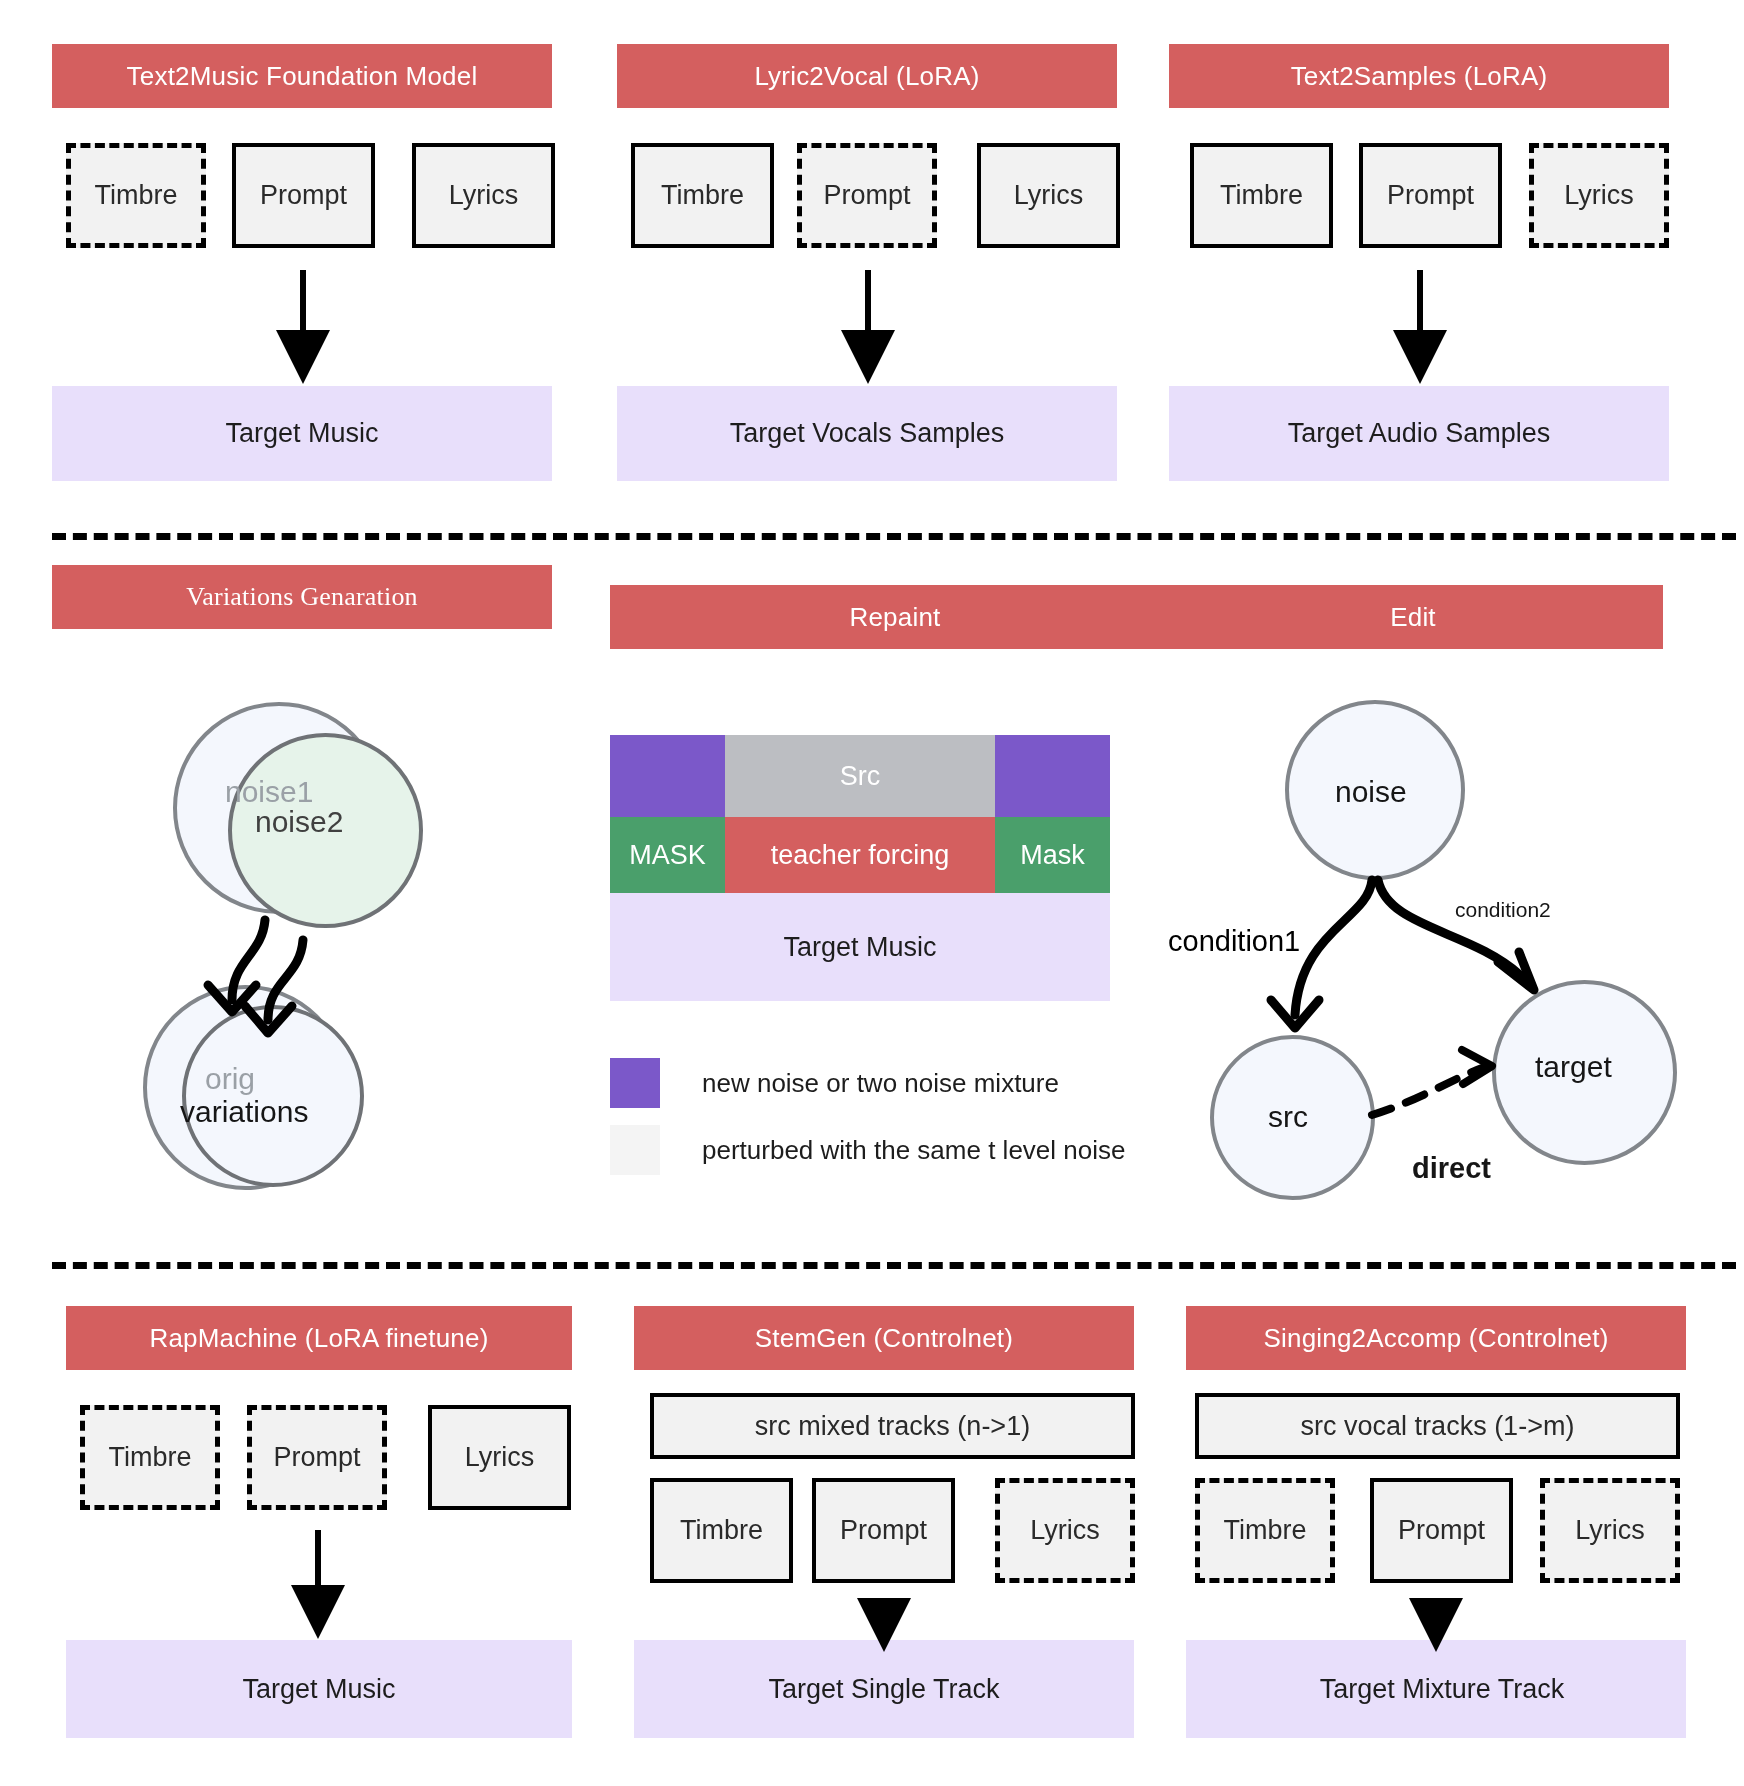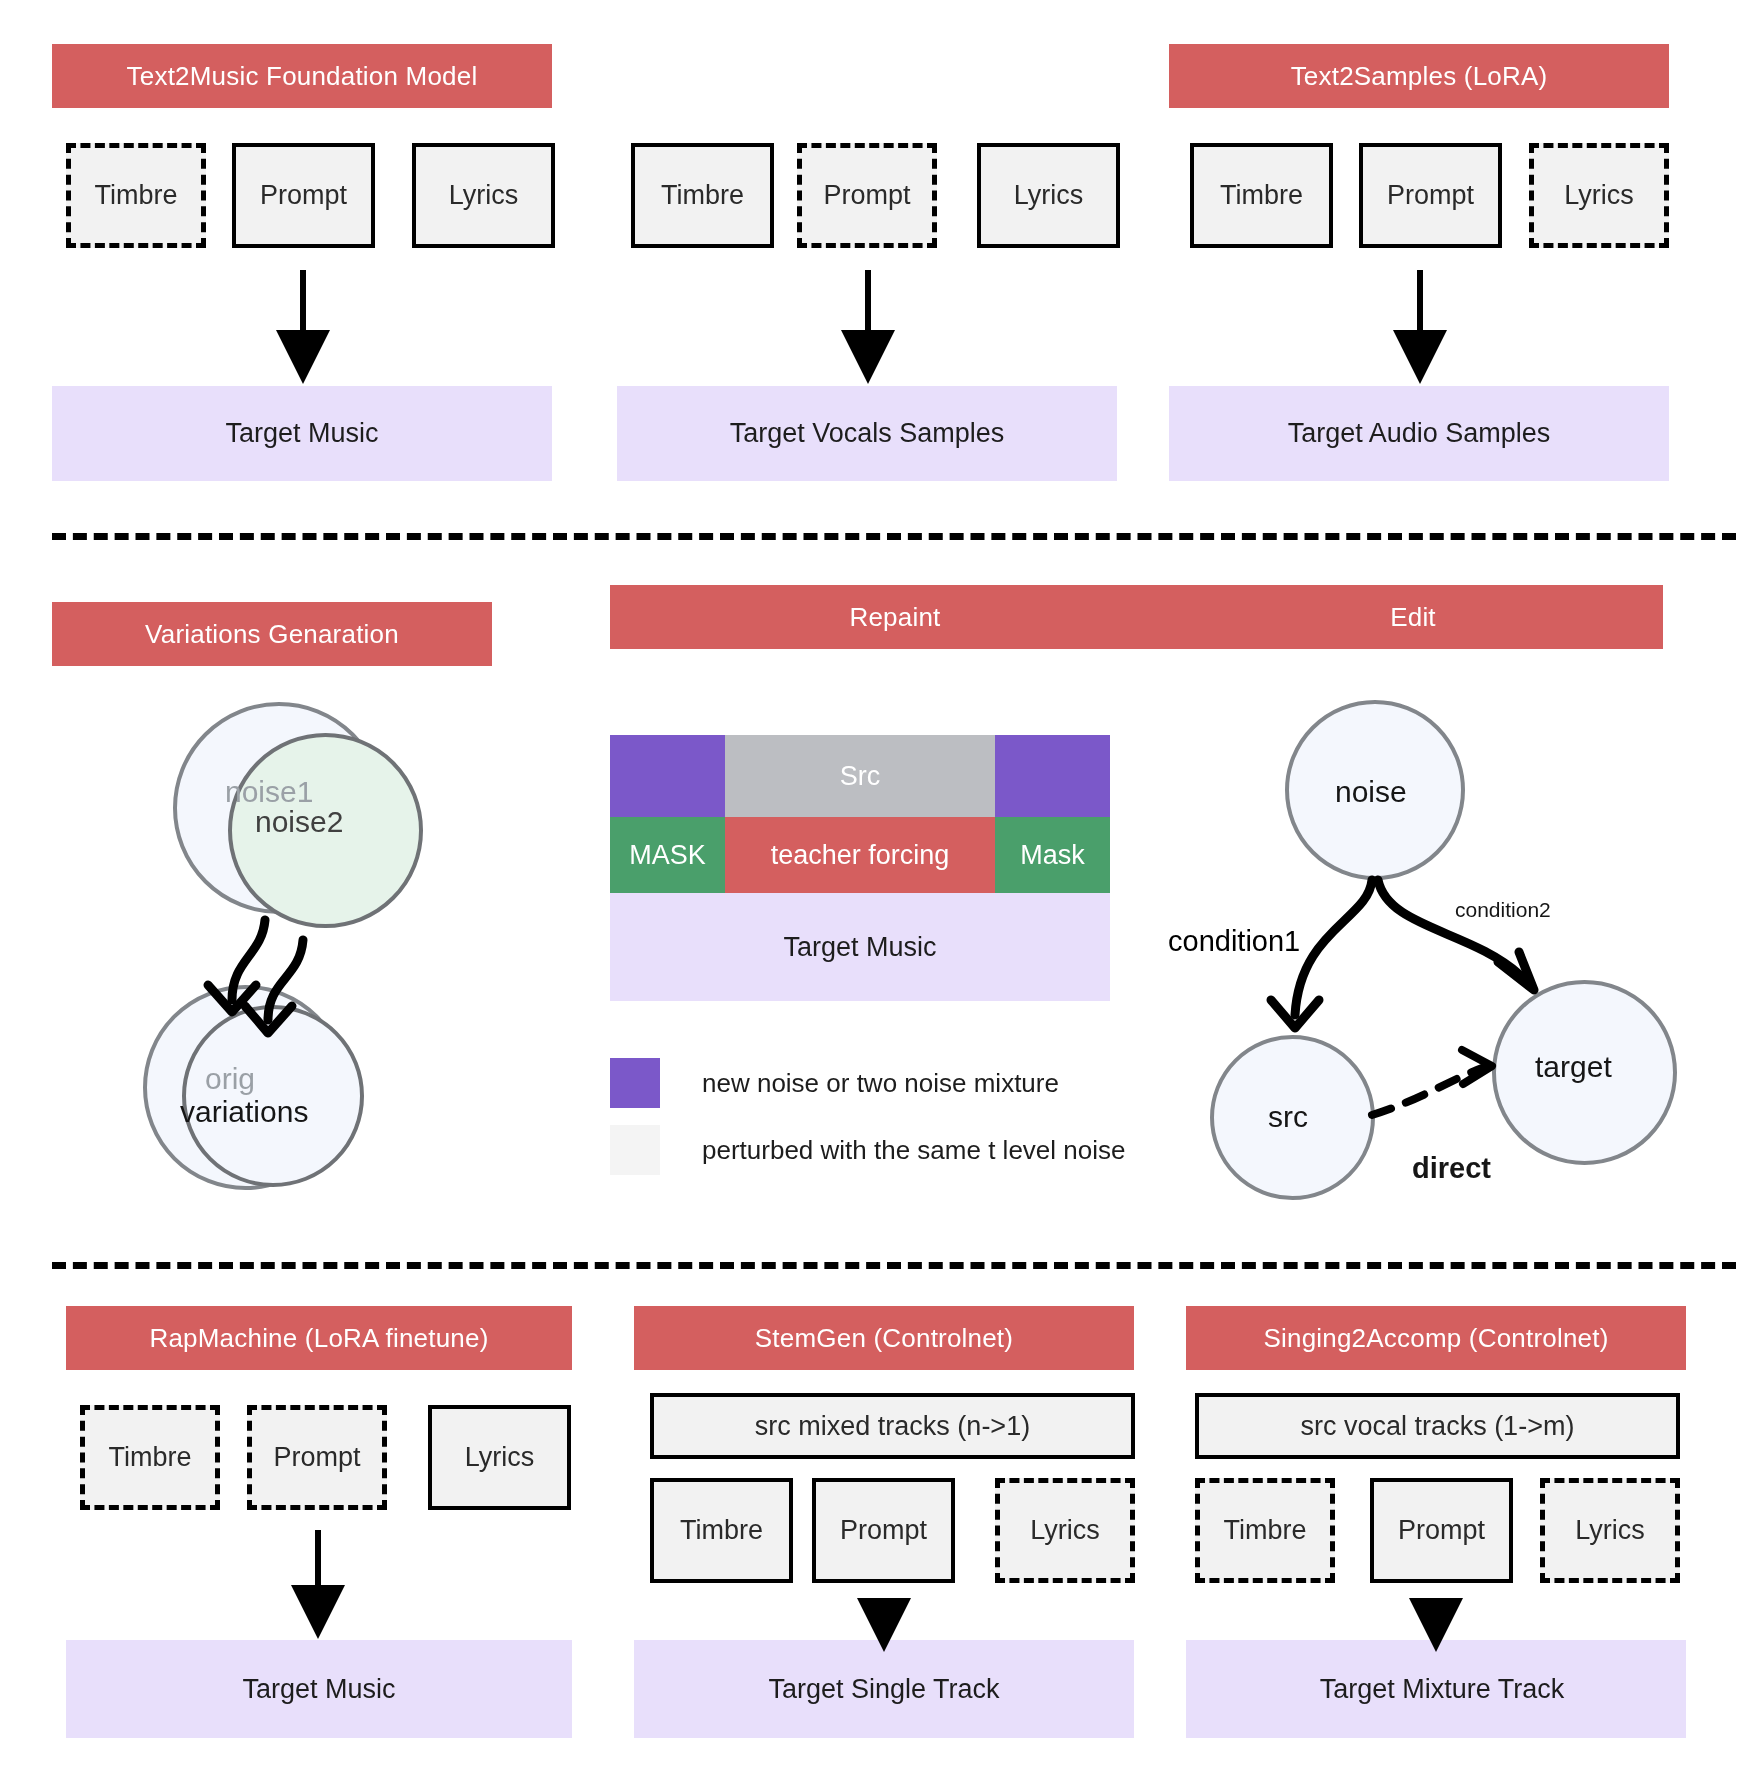--- a/index.html
+++ b/index.html
@@ -85,36 +85,39 @@
 <div class="page">
 
   <div class="panel" style="left:52px; top:44px; width:500px;">
     <div class="hdr">Text2Music Foundation Model</div>
   </div>
   <div class="chip dashed" style="position:absolute; left:66px; top:143px; width:140px;">Timbre</div>
   <div class="chip" style="position:absolute; left:232px; top:143px; width:143px;">Prompt</div>
   <div class="chip" style="position:absolute; left:412px; top:143px; width:143px;">Lyrics</div>
   <div class="target" style="position:absolute; left:52px; top:386px; width:500px;">Target Music</div>
 
+  <div class="panel" style="left:617px; top:44px; width:500px;">
+    <div class="hdr">Lyric2Vocal (LoRA)</div>
+  </div>
   <div class="chip" style="position:absolute; left:631px; top:143px; width:143px;">Timbre</div>
   <div class="chip dashed" style="position:absolute; left:797px; top:143px; width:140px;">Prompt</div>
   <div class="chip" style="position:absolute; left:977px; top:143px; width:143px;">Lyrics</div>
   <div class="target" style="position:absolute; left:617px; top:386px; width:500px;">Target Vocals Samples</div>
 
   <div class="panel" style="left:1169px; top:44px; width:500px;">
     <div class="hdr">Text2Samples (LoRA)</div>
   </div>
   <div class="chip" style="position:absolute; left:1190px; top:143px; width:143px;">Timbre</div>
   <div class="chip" style="position:absolute; left:1359px; top:143px; width:143px;">Prompt</div>
   <div class="chip dashed" style="position:absolute; left:1529px; top:143px; width:140px;">Lyrics</div>
   <div class="target" style="position:absolute; left:1169px; top:386px; width:500px;">Target Audio Samples</div>
 
   <div class="divider" style="top:533px;"></div>
 
-  <div class="panel" style="left:52px; top:602px; width:440px;">
+  <div class="panel" style="left:52px; top:565px; width:500px;font-family:Liberation Serif, serif;">
     <div class="hdr">Variations Genaration</div>
   </div>
 
   <div class="circ" style="left:173px; top:702px; width:212px; height:212px; background:#f4f7fd; border:4px solid #82868b;"></div>
   <div class="circ" style="left:228px; top:733px; width:195px; height:195px; background:#e6f3ea; border:4px solid #6f7276;"></div>
   <div class="circ-label" style="left:225px; top:775px; color:#9aa0a6;">noise1</div>
   <div class="circ-label" style="left:255px; top:805px; color:#404040;">noise2</div>
 
   <div class="circ" style="left:143px; top:985px; width:205px; height:205px; background:#f4f7fd; border:4px solid #82868b;"></div>
   <div class="circ" style="left:182px; top:1005px; width:182px; height:182px; background:#f4f7fd; border:4px solid #6f7276;"></div>

